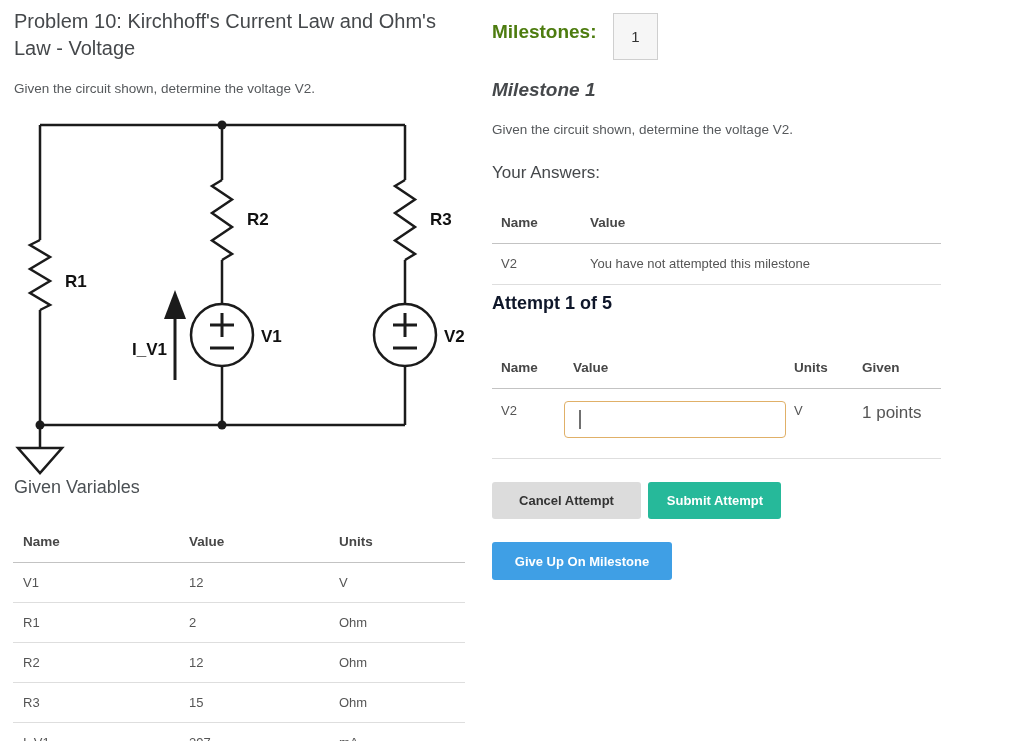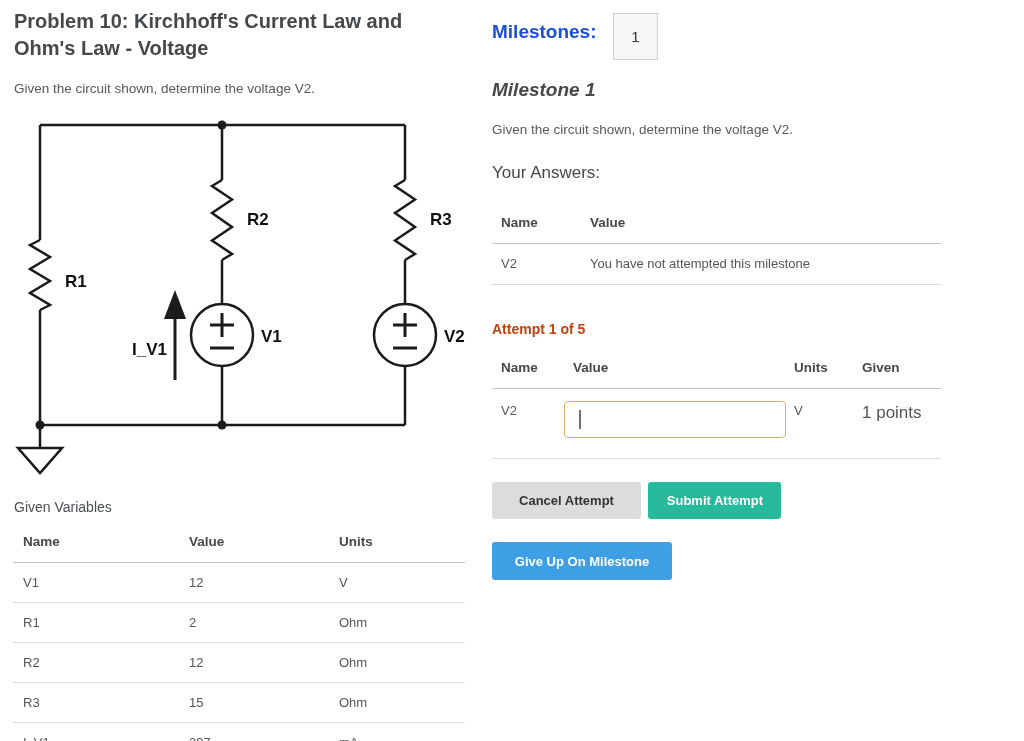--- a/index.html
+++ b/index.html
@@ -5,35 +5,35 @@
   * { box-sizing: border-box; }
   html,body { margin:0; padding:0; }
   body {
     width:1024px; height:741px; position:relative; overflow:hidden;
     background:#ffffff; color:#46494c;
     font-family:"Liberation Sans","DejaVu Sans",sans-serif;
   }
   .abs { position:absolute; }
 
   
-  .page-title { left:14px; top:8px; width:430px; font-size:20px; font-weight:bold; line-height:1.35; color:#45484b; }
+  .page-title { left:14px; top:8px; width:430px; font-size:20px; font-weight:normal; line-height:1.35; color:#45484b; }
   .page-desc  { left:14px; top:81px; font-size:13.5px; color:#56595c; }
-  .gv-title   { left:14px; top:477px; font-size:14px; color:#4b5054;margin-top:22px; }
-
-  .ms-label   { left:492px; top:21px; font-size:19px; font-weight:bold; color:#1d4ed8; }
+  .gv-title   { left:14px; top:477px; font-size:18px; color:#4b5054; }
+
+  .ms-label   { left:492px; top:21px; font-size:19px; font-weight:bold; color:#4d7c0f; }
   .ms-box {
     left:613px; top:13px; width:45px; height:47px;
     background:#f6f6f6; border:1px solid #cfcfcf;
     display:flex; align-items:center; justify-content:center;
     font-size:15px; color:#333; cursor:pointer;
   }
   .ms1-title  { left:492px; top:79px; font-size:19px; font-weight:bold; color:#45484b;font-style:italic; }
   .ms1-desc   { left:492px; top:122px; font-size:13.5px; color:#56595c; }
   .ya-title   { left:492px; top:163px; font-size:17px; font-weight:normal; color:#45484b; }
-  .att-title  { left:492px; top:321px; font-size:14px; font-weight:bold; color:#c2410c; }
+  .att-title  { left:492px; top:293px; font-size:18px; font-weight:bold; color:#0f172a; }
 
   
   table { border-collapse:collapse; table-layout:fixed; }
   th { text-align:left; font-size:13.5px; font-weight:bold; color:#474747; border-bottom:1px solid #c3c3c3; }
   td { font-size:13px; color:#555; border-bottom:1px solid #dedede; }
 
   .gv-table { left:13px; top:525px; width:452px; }
   .gv-table th { padding:9px 10px 13px 10px; }
   .gv-table td { padding:12px 10px; }
 

